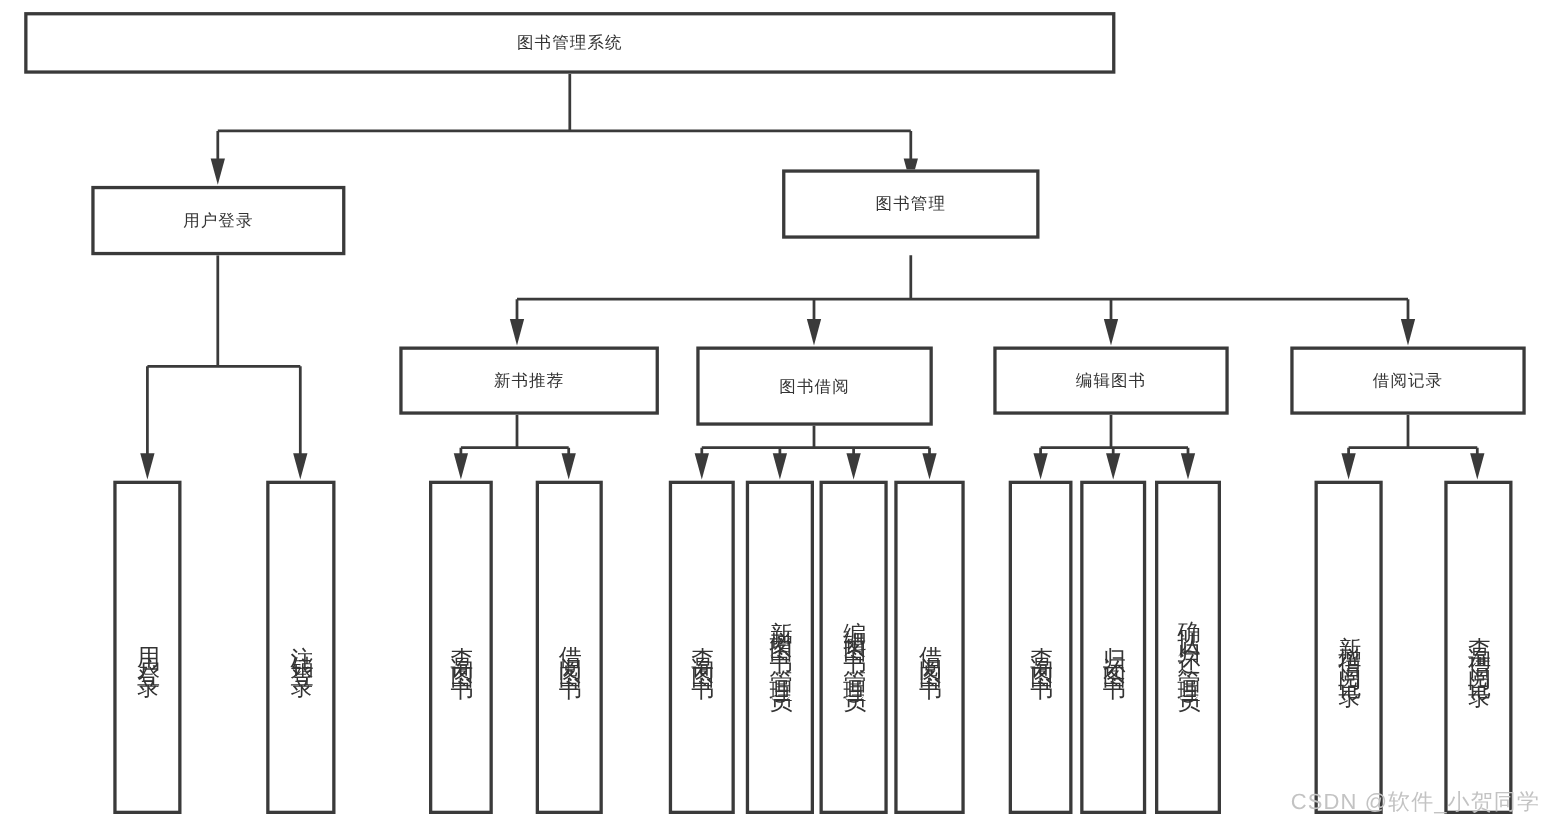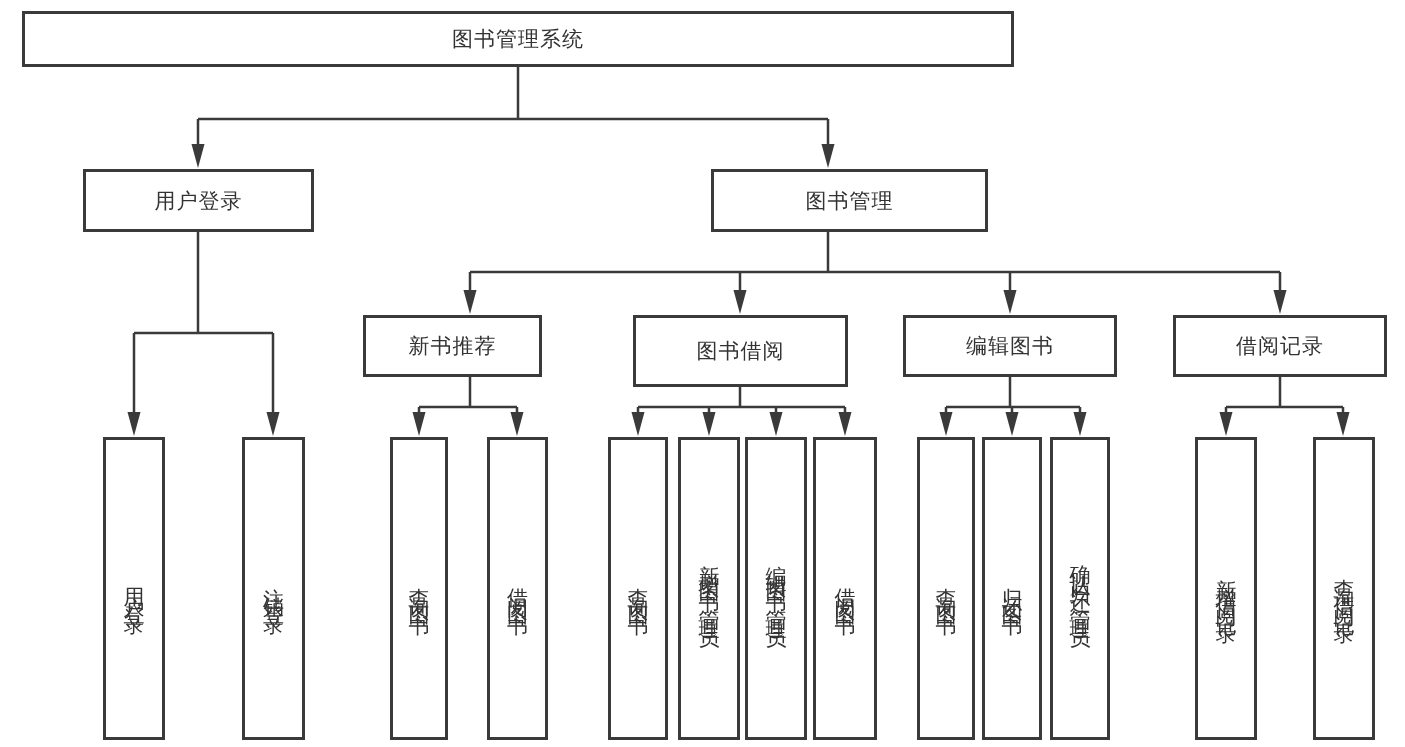--- a/index.html
+++ b/index.html
@@ -19,21 +19,21 @@
     overflow:hidden;
   }
   .connectors{position:absolute;left:0;top:0;z-index:0;}
   .connectors path{stroke:var(--line);stroke-width:2.5;fill:none;}
   .connectors polygon{fill:var(--line);stroke:none;}
   .hbox{
     position:absolute;box-sizing:border-box;z-index:1;
     border:3px solid var(--line);background:var(--box-bg);
     display:flex;align-items:center;justify-content:center;
   }
-  .hlabel{font-size:21px;letter-spacing:1px;color:var(--text);white-space:nowrap;}
+  .hlabel{font-size:15px;letter-spacing:1px;color:var(--text);white-space:nowrap;}
   .vbox{
     position:absolute;box-sizing:border-box;z-index:1;
     top:437px;height:303px;
     border:3px solid var(--line);background:var(--box-bg);
     display:flex;align-items:center;justify-content:center;
   }
   .vlabel{
     writing-mode:vertical-rl;text-orientation:mixed;
     font-size:21px;letter-spacing:9px;color:var(--text);
     white-space:nowrap;
@@ -99,25 +99,25 @@
     </g>
   </svg>
 
   <div class="hbox" style="left:22px;top:11px;width:992px;height:56px">
     <span class="hlabel">图书管理系统</span>
   </div>
 
   <div class="hbox" style="left:83px;top:169px;width:231px;height:63px">
     <span class="hlabel">用户登录</span>
   </div>
-  <div class="hbox" style="left:711px;top:169px;width:277px;height:63px">
+  <div class="hbox" style="left:711px;top:154px;width:234px;height:63px">
     <span class="hlabel">图书管理</span>
   </div>
 
-  <div class="hbox" style="left:363px;top:315px;width:179px;height:62px">
+  <div class="hbox" style="left:363px;top:315px;width:236px;height:62px">
     <span class="hlabel">新书推荐</span>
   </div>
   <div class="hbox" style="left:633px;top:315px;width:215px;height:72px">
     <span class="hlabel">图书借阅</span>
   </div>
   <div class="hbox" style="left:903px;top:315px;width:214px;height:62px">
     <span class="hlabel">编辑图书</span>
   </div>
   <div class="hbox" style="left:1173px;top:315px;width:214px;height:62px">
     <span class="hlabel">借阅记录</span>
@@ -160,14 +160,15 @@
     <span class="vlabel">确认归还（管理员）</span>
   </div>
 
   <div class="vbox" style="left:1195px;width:62px">
     <span class="vlabel">新增借阅记录</span>
   </div>
   <div class="vbox" style="left:1313px;width:62px">
     <span class="vlabel">查询借阅记录</span>
   </div>
 
+  <div class="watermark">CSDN @软件_小贺同学</div>
 
 </div>
 
 </body></html>

